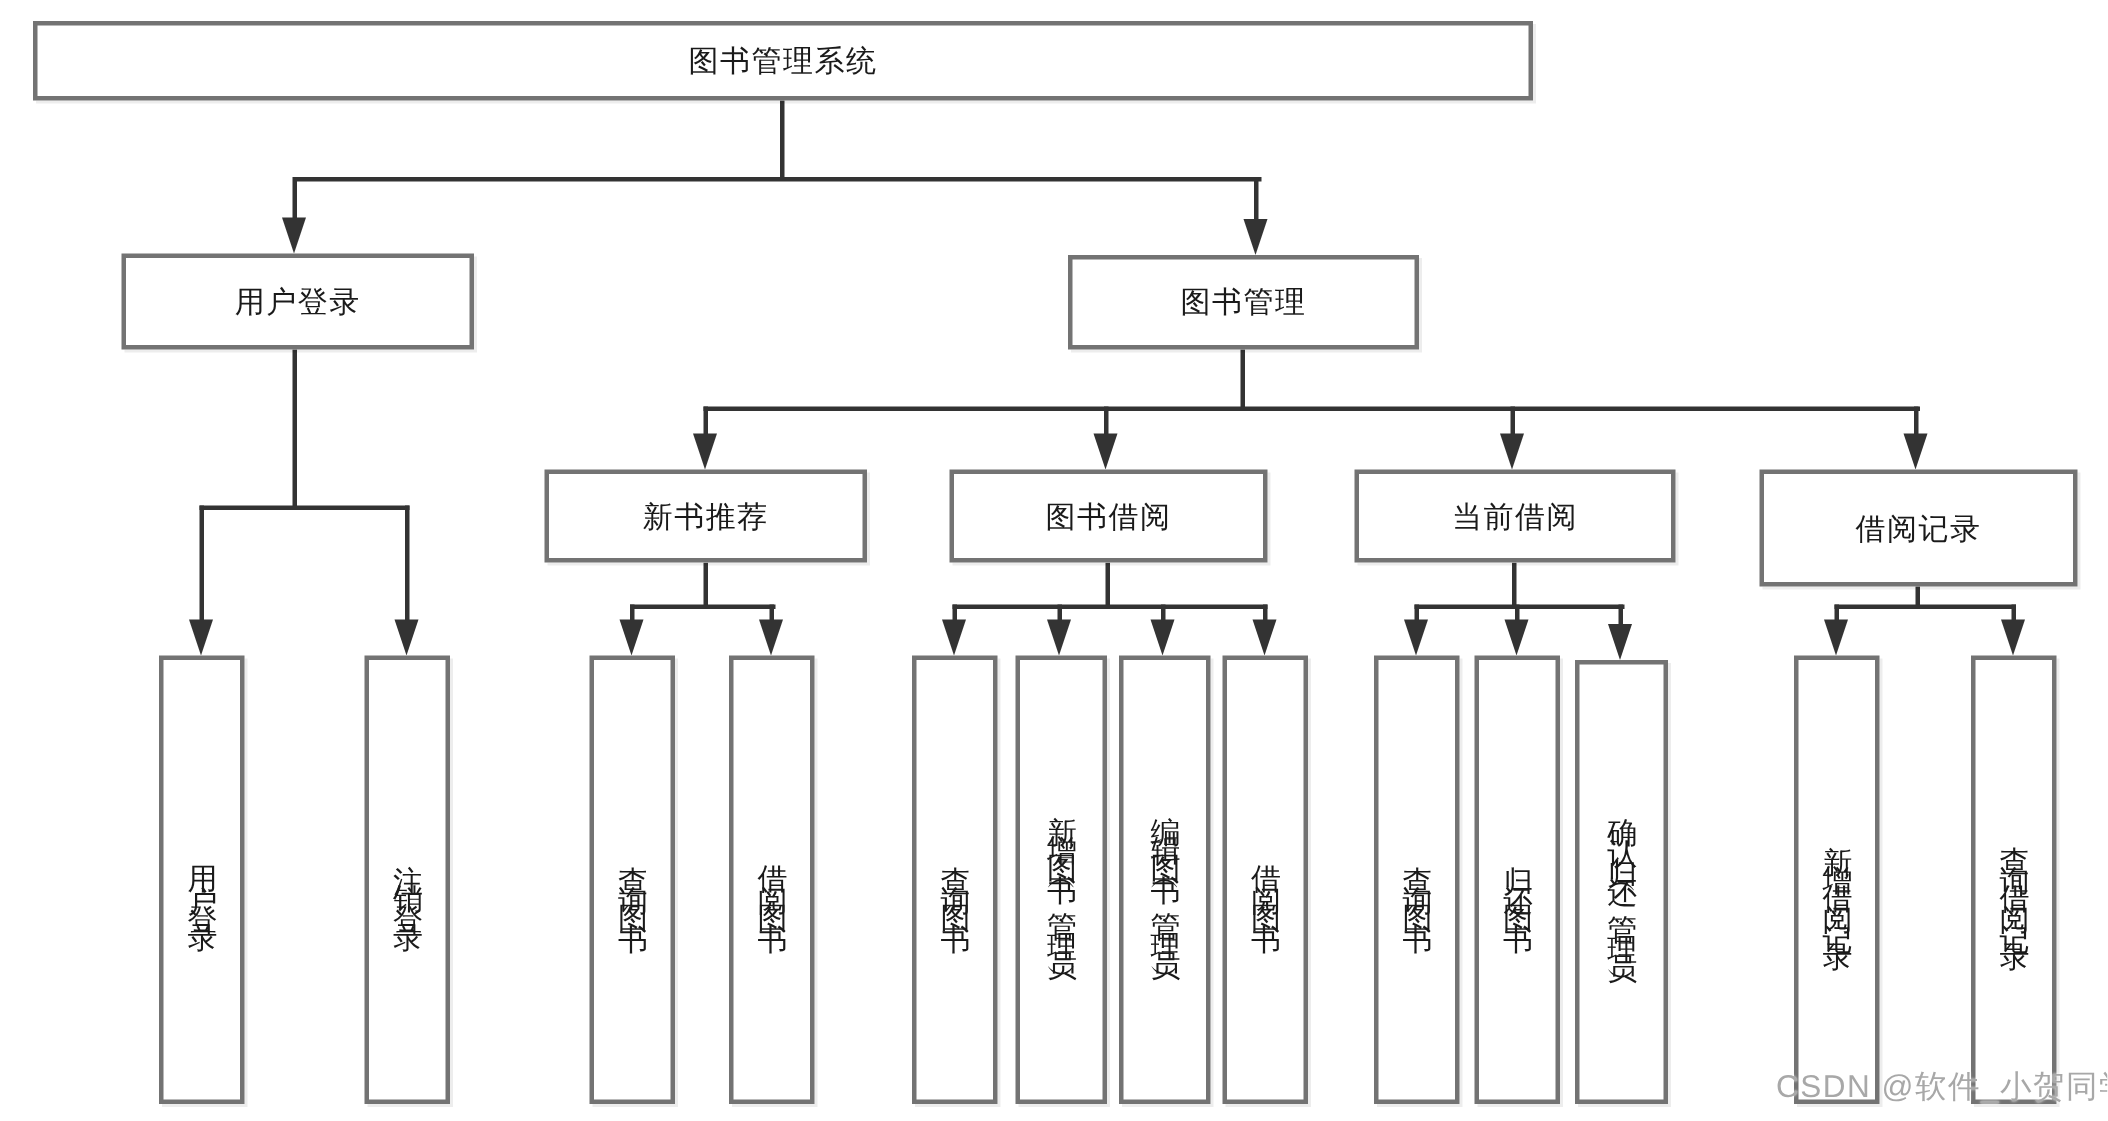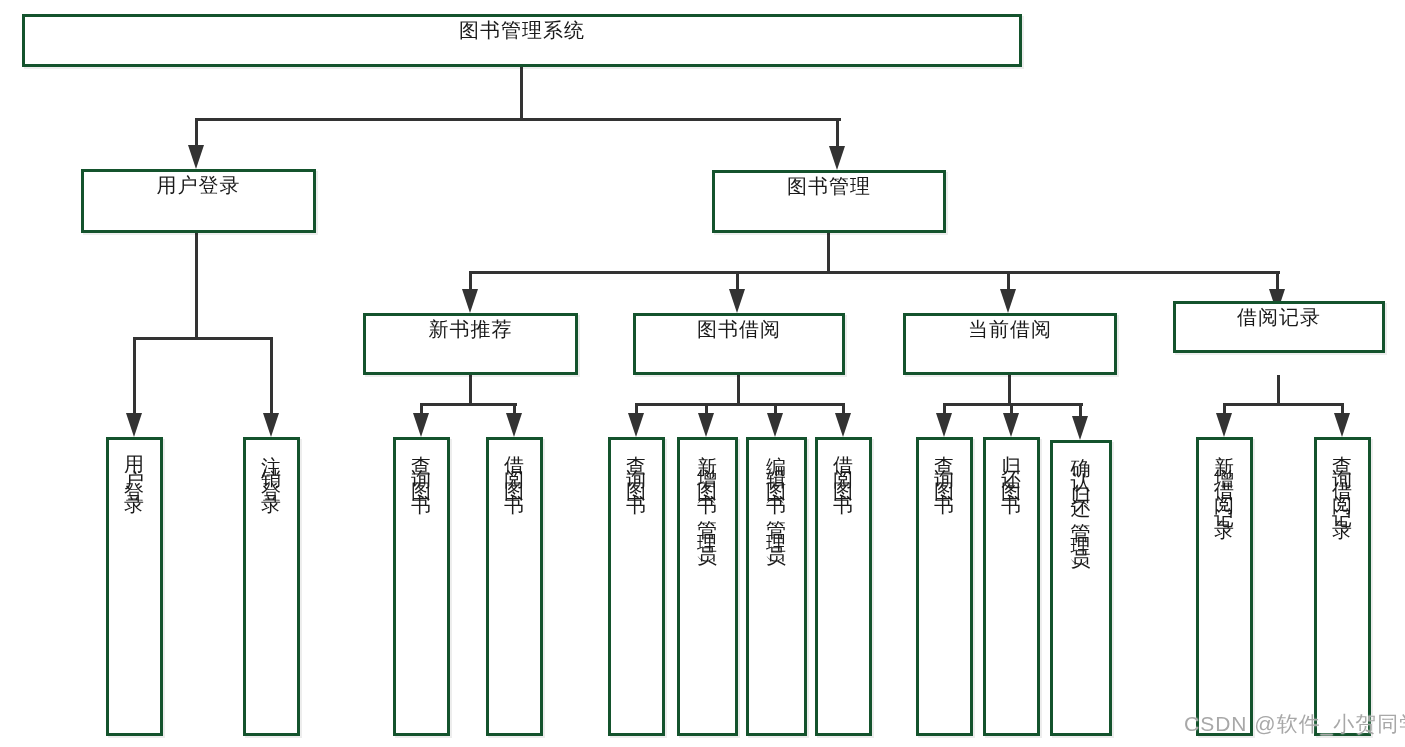--- a/index.html
+++ b/index.html
@@ -31,23 +31,24 @@
     width: 0;
     height: 0;
     border-left: 8px solid transparent;
     border-right: 8px solid transparent;
     border-top: 24px solid #333333;
   }
   
   .node {
     position: absolute;
     box-sizing: border-box;
-    border: 3px solid #14532d;
+    border: 3px solid #737373;
     background: #ffffff;
     display: flex;
+    align-items: center;
     justify-content: center;
     color: #1a1a1a;
     font-size: 20px;
     letter-spacing: 1px;
     box-shadow: 2px 2px 0 rgba(0,0,0,0.07);
     z-index: 2;
   }
   .node .lbl {
     white-space: nowrap;
   }
@@ -147,21 +148,21 @@
 
   <div class="node" style="left:712px;top:170px;width:234px;height:63px">
     <span class="lbl">图书管理</span>
   </div>
   <div class="node" style="left:633px;top:313px;width:212px;height:62px">
     <span class="lbl">图书借阅</span>
   </div>
   <div class="node" style="left:903px;top:313px;width:214px;height:62px">
     <span class="lbl">当前借阅</span>
   </div>
-  <div class="node" style="left:1173px;top:301px;width:212px;height:52px">
+  <div class="node" style="left:1173px;top:313px;width:212px;height:78px">
     <span class="lbl">借阅记录</span>
   </div>
 
   <div class="node vnode" style="left:106px;top:437px;width:57px;height:299px">
     <span class="lbl">用户登录</span>
   </div>
   <div class="node vnode" style="left:243px;top:437px;width:57px;height:299px">
     <span class="lbl">注销登录</span>
   </div>
 

